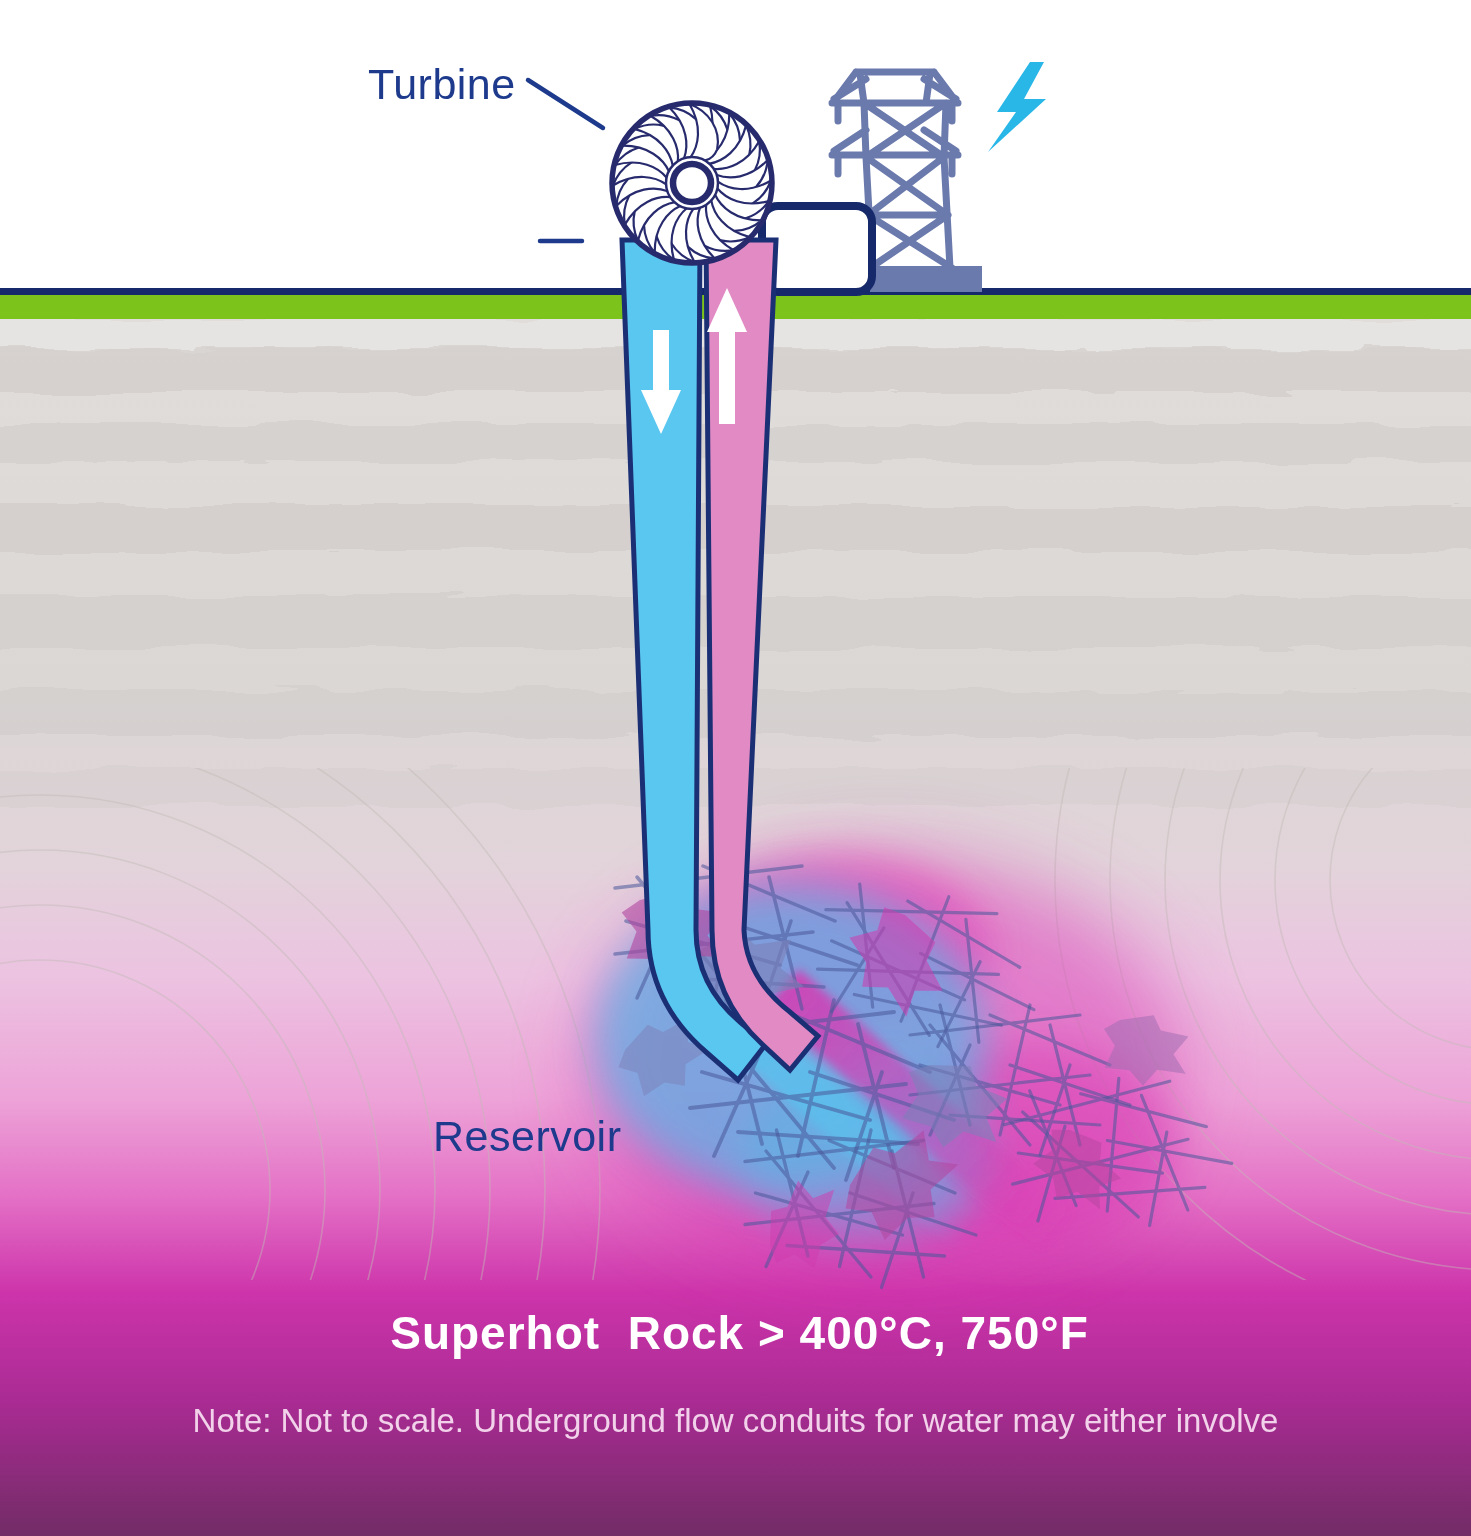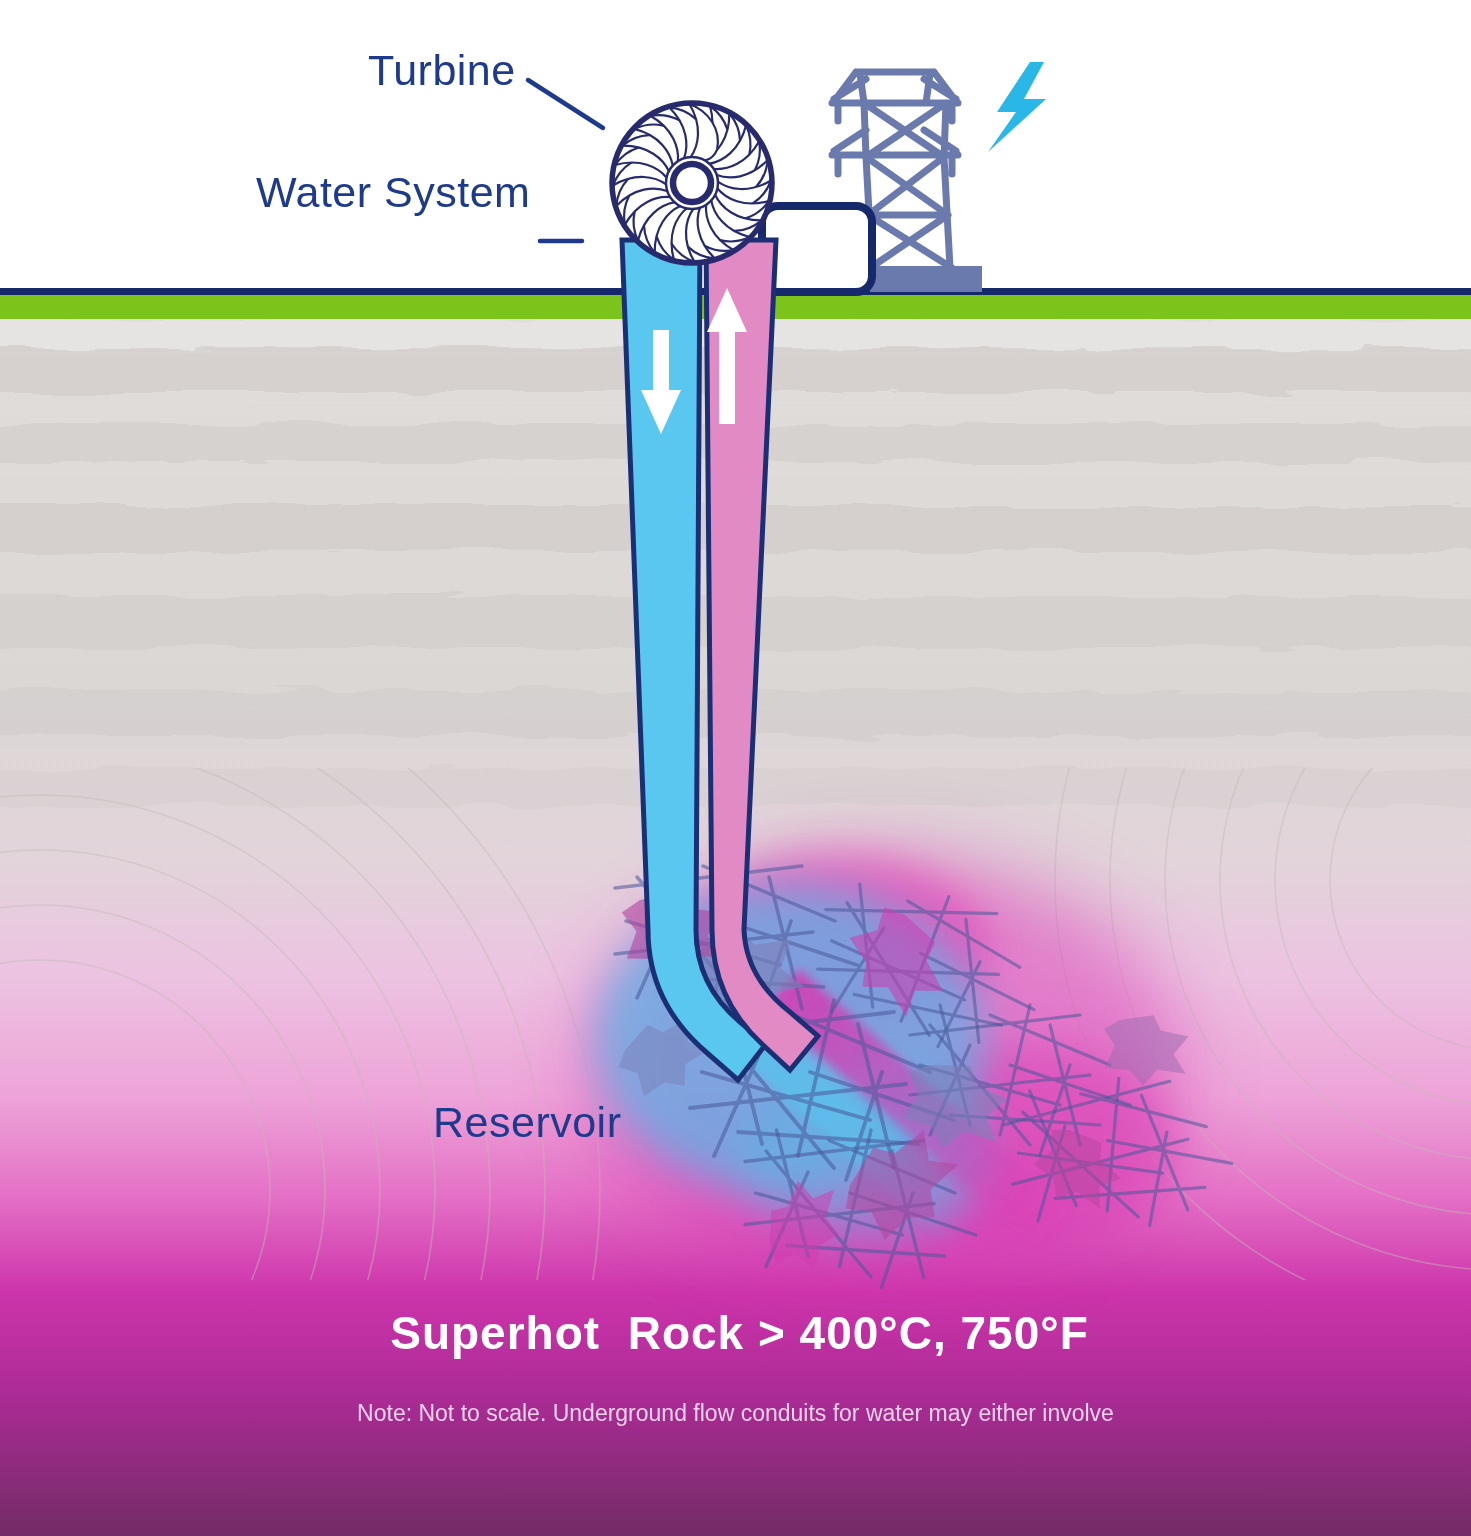--- a/index.html
+++ b/index.html
@@ -1,26 +1,26 @@
 <!DOCTYPE html>
 <html><head>
 <meta charset="utf-8">
 <style>
   html,body{margin:0;padding:0;background:#ffffff;}
   .canvas{position:relative;width:1471px;height:1536px;overflow:hidden;background:#ffffff;
           font-family:"Liberation Sans",sans-serif;}
   .canvas svg.scene{position:absolute;left:0;top:0;}
-  .lbl{position:absolute;color:#1d3a8c;font-size:43px;line-height:1.16;letter-spacing:0.5px;}
+  .lbl{position:absolute;color:#1d3a8c;font-size:43px;line-height:1.16;letter-spacing:0.5px;margin-top:14px;}
   .lbl-turbine{left:368px;top:46px;}
   .lbl-recirc{left:256px;top:168px;}
   .lbl-reservoir{left:433px;top:1098px;}
   .headline{position:absolute;left:0;right:0;top:1306px;text-align:center;color:#ffffff;
             font-size:46px;font-weight:bold;letter-spacing:1px;white-space:pre;margin-left:8px;}
   .note{position:absolute;left:0;right:0;top:1396px;text-align:center;color:#f2d2ea;
-        font-size:23px;line-height:1.5;}
+        font-size:33px;line-height:1.5;}
   .note span{display:block;}
 </style>
 </head>
 <body>
 
 <div class="canvas">
 
 <svg class="scene" width="1471" height="1536" viewBox="0 0 1471 1536">
   <defs>
     <linearGradient id="undergroundGrad" x1="0" y1="319" x2="0" y2="1536" gradientUnits="userSpaceOnUse">
@@ -205,21 +205,20 @@
     <circle r="19" fill="#ffffff" stroke="#272b6d" stroke-width="6.5"></circle>
   </g>
 
   <line x1="528" y1="80" x2="603" y2="128" stroke="#1d3a8c" stroke-width="4.5" stroke-linecap="round"></line>
   <line x1="540" y1="241" x2="582" y2="241" stroke="#1d3a8c" stroke-width="4.5" stroke-linecap="round"></line>
 </svg>
 
 <div class="lbl lbl-turbine">Turbine</div>
 
 <div class="lbl lbl-recirc">
-  <div>Water System</div>
 </div>
 
 <div class="lbl lbl-reservoir">Reservoir</div>
 
 <div class="headline">Superhot  Rock &gt; 400°C, 750°F</div>
 
 <div class="note">
   <span>Note: Not to scale. Underground flow conduits for water may either involve</span>
 </div>
 

